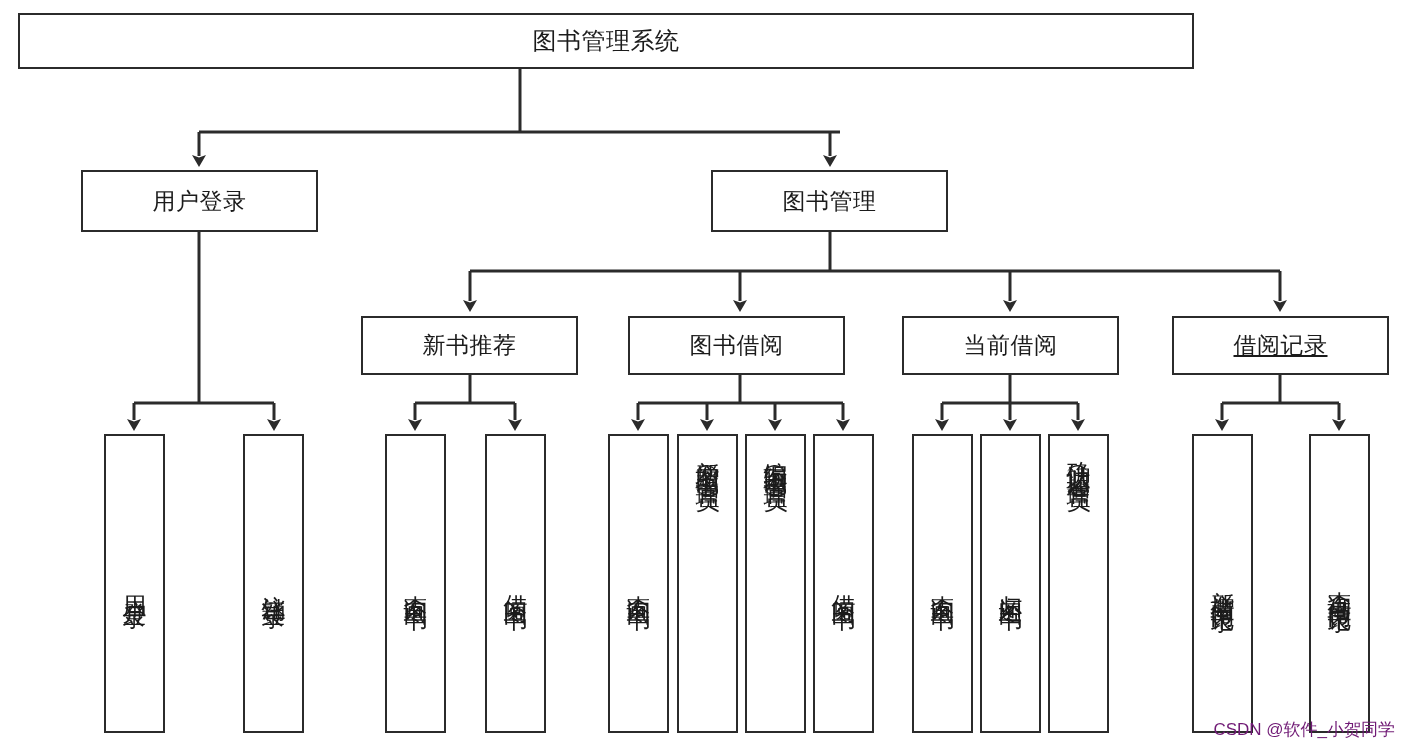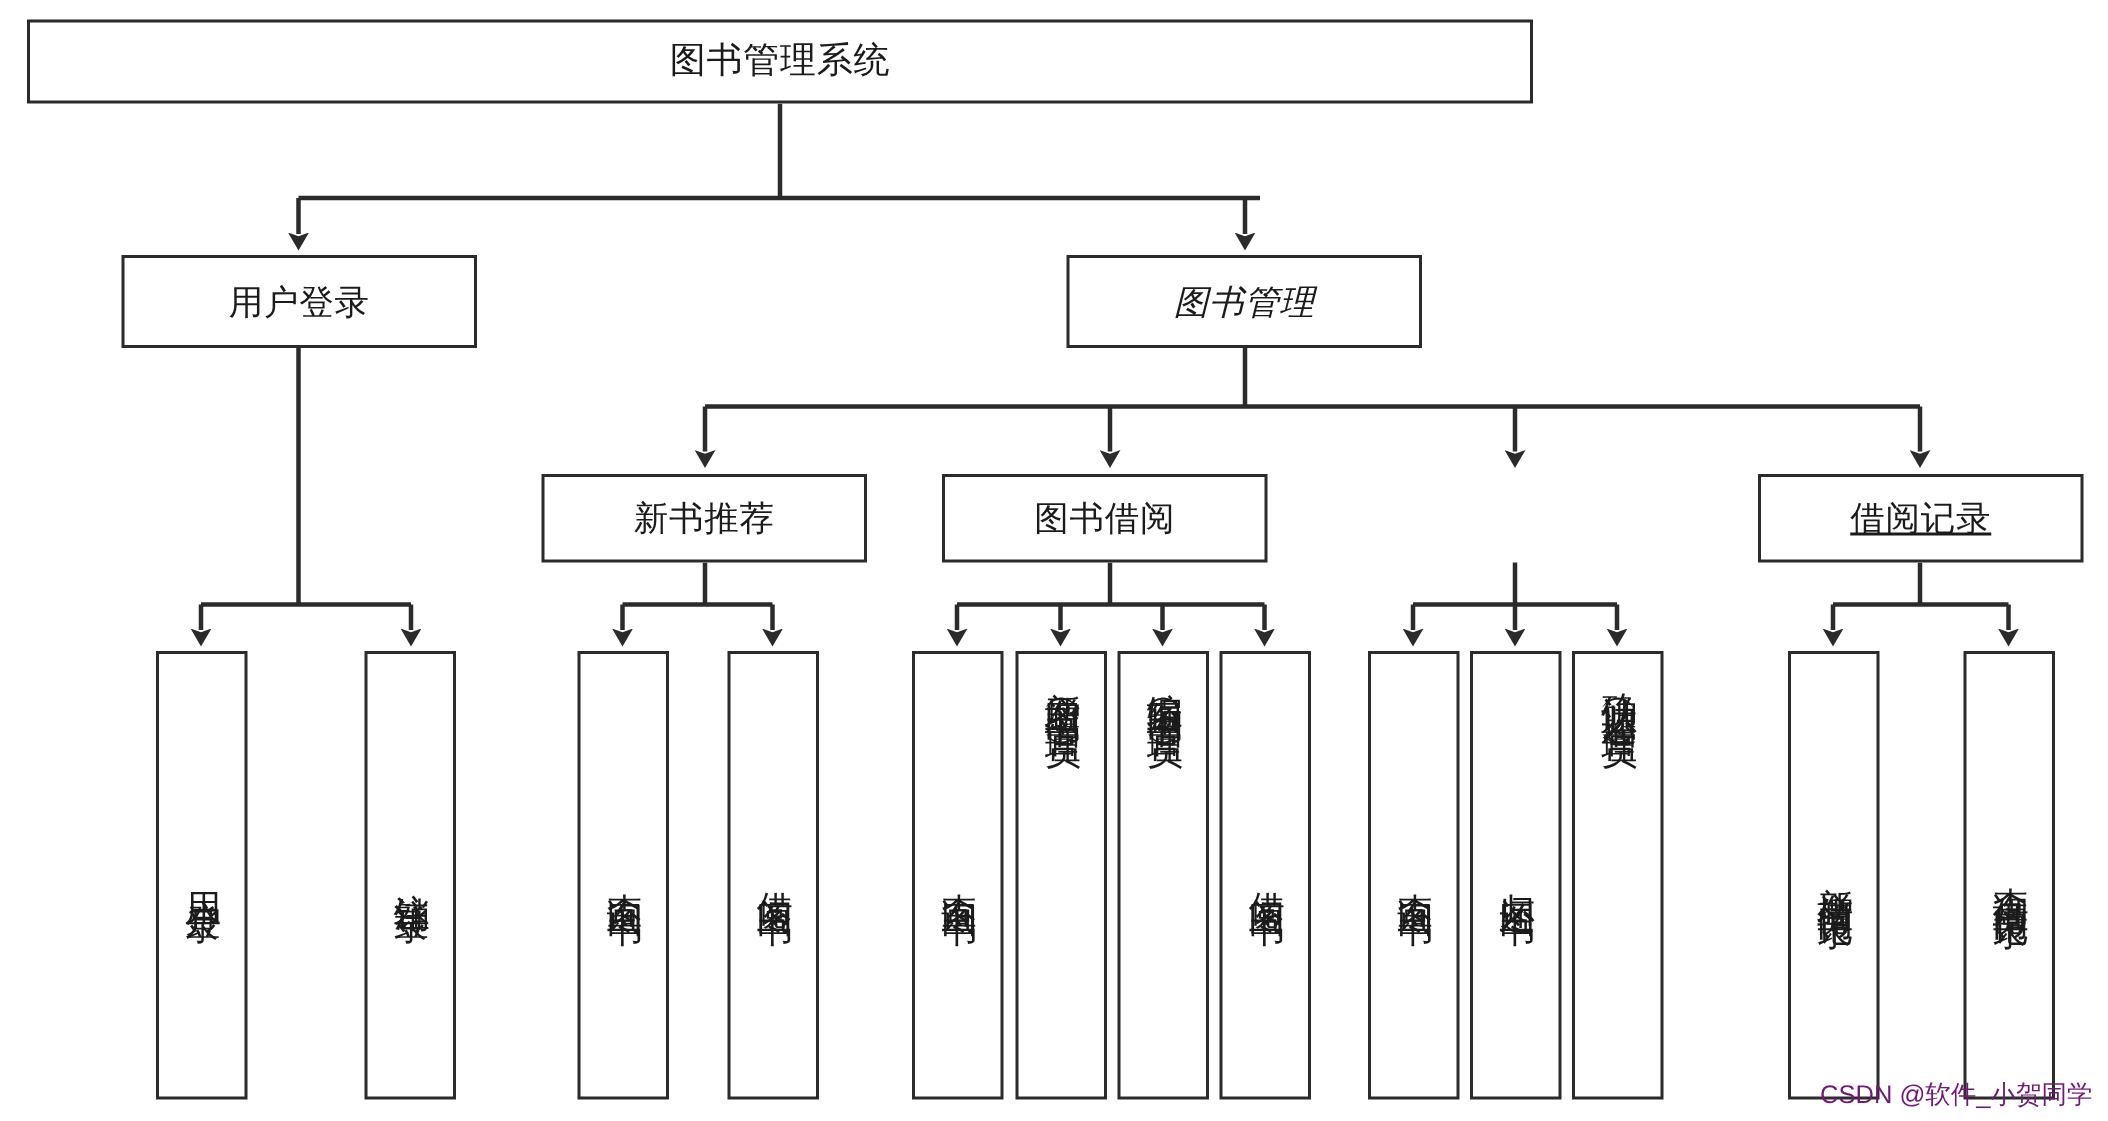--- a/index.html
+++ b/index.html
@@ -123,40 +123,43 @@
       <path d="M1010,403 L1010,420" marker-end="url(#ah)"></path>
       <path d="M1078,403 L1078,420" marker-end="url(#ah)"></path>
 
       <path d="M1280,375 L1280,403"></path>
       <path d="M1222,403 L1339,403"></path>
       <path d="M1222,403 L1222,420" marker-end="url(#ah)"></path>
       <path d="M1339,403 L1339,420" marker-end="url(#ah)"></path>
     </g>
   </svg>
 
-  <div class="node horiz root" style="left:18px;top:13px;width:1004px;height:56px;">
+  <div class="node horiz root" style="left:18px;top:13px;width:1176px;height:56px;">
     <span class="lbl">图书管理系统</span>
   </div>
 
   <div class="node horiz" style="left:81px;top:170px;width:237px;height:62px;">
     <span class="lbl">用户登录</span>
   </div>
 
-  <div class="node horiz" style="left:711px;top:170px;width:237px;height:62px;font-style:italic;">
+  <div class="node horiz" style="left:711px;top:170px;width:237px;height:62px;">
     <span class="lbl">图书管理</span>
   </div>
 
   <div class="node horiz" style="left:361px;top:316px;width:217px;height:59px;">
     <span class="lbl">新书推荐</span>
   </div>
 
   <div class="node horiz" style="left:628px;top:316px;width:217px;height:59px;">
     <span class="lbl">图书借阅</span>
   </div>
 
+  <div class="node horiz" style="left:902px;top:316px;width:217px;height:59px;">
+    <span class="lbl">当前借阅</span>
+  </div>
 
   <div class="node horiz" style="left:1172px;top:316px;width:217px;height:59px;text-decoration:underline;">
     <span class="lbl">借阅记录</span>
   </div>
 
   <div class="node vert mid" style="left:104px;top:434px;width:61px;height:299px;">
     <span class="lbl">用户登录</span>
   </div>
 
   <div class="node vert mid" style="left:243px;top:434px;width:61px;height:299px;">

